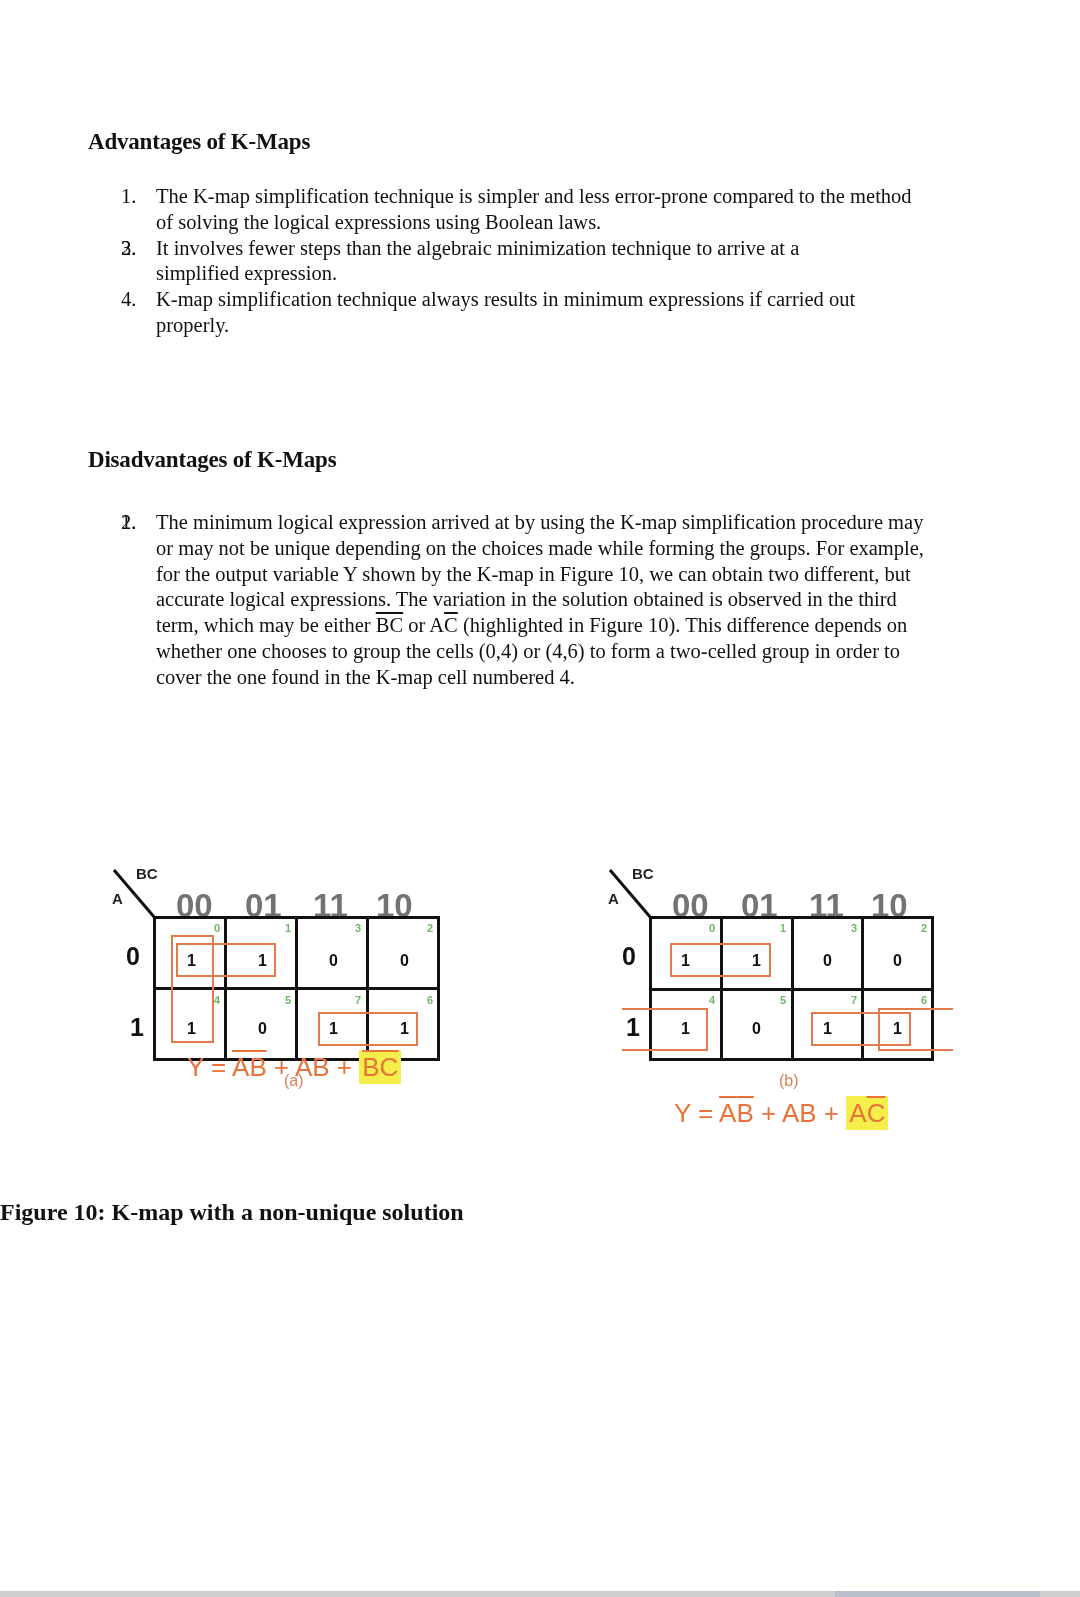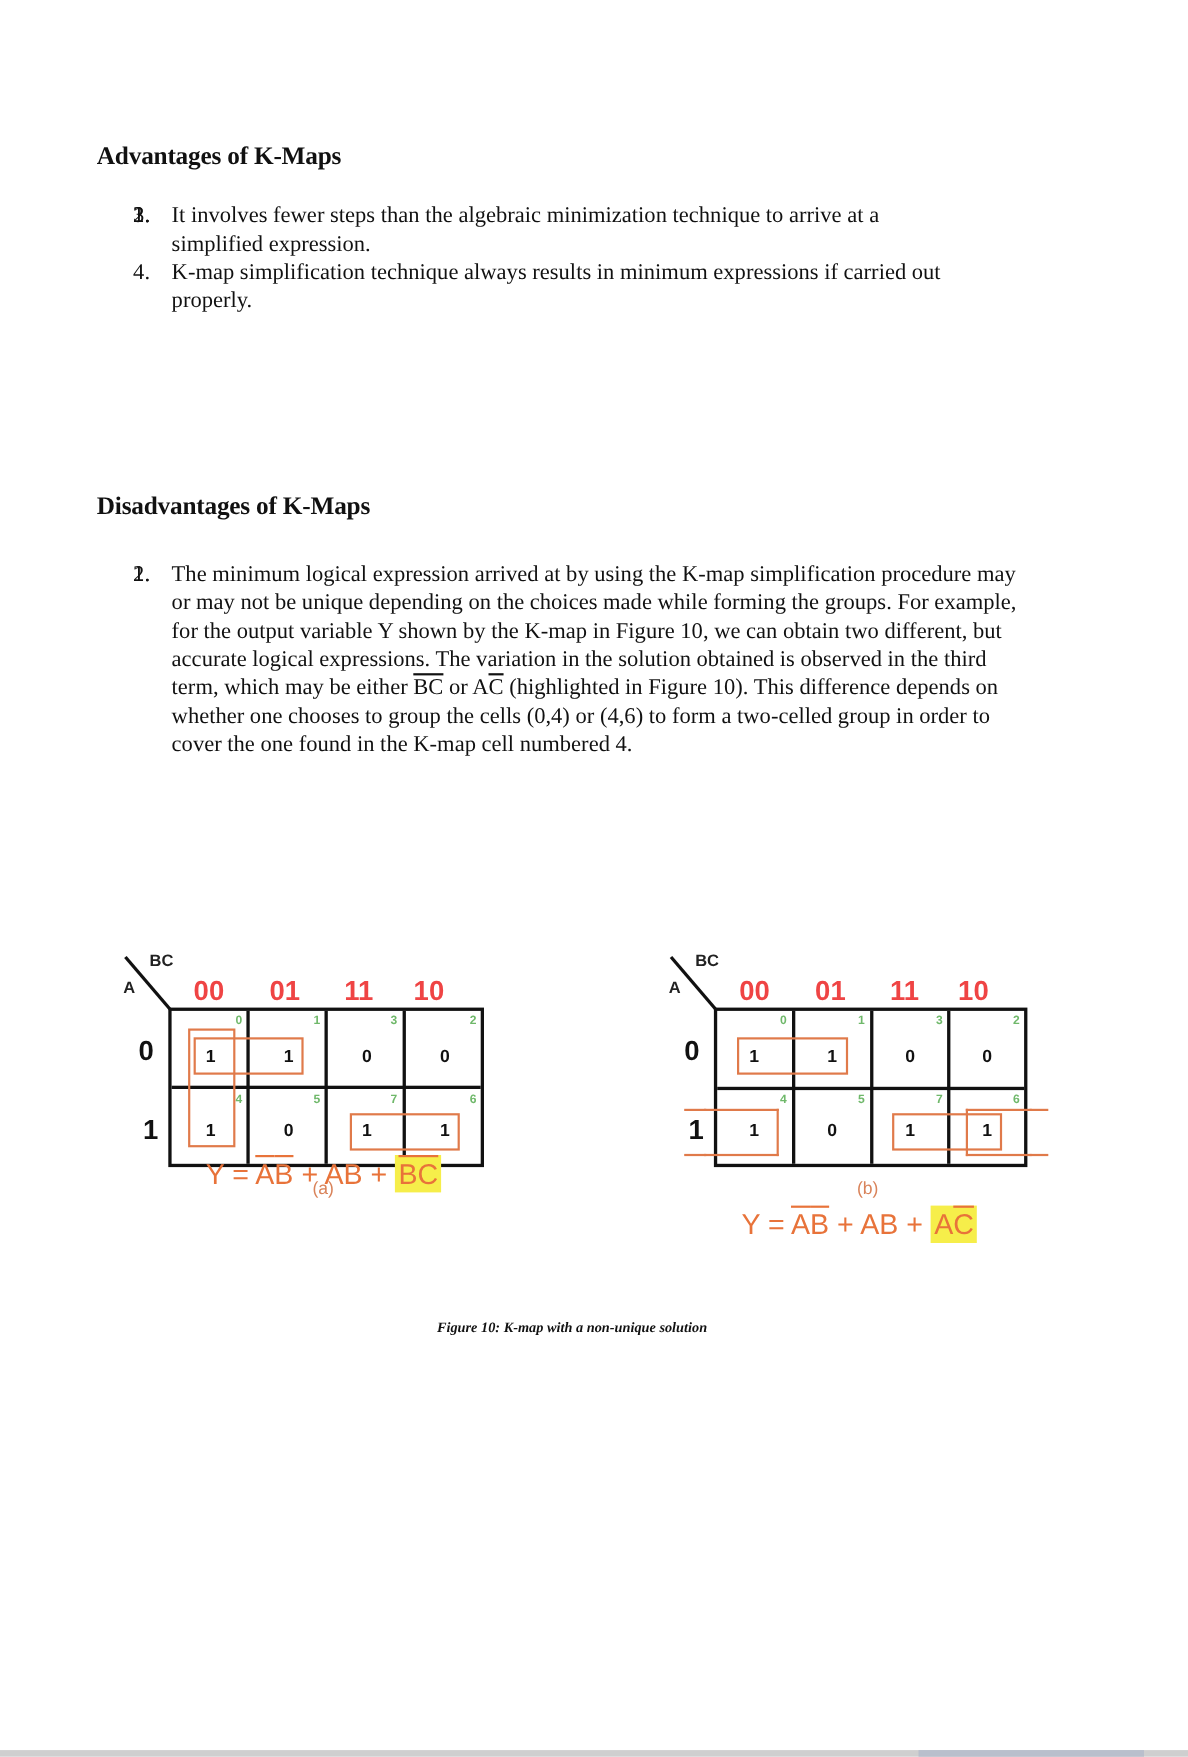--- a/index.html
+++ b/index.html
@@ -10,41 +10,42 @@
   .heading {
     position:absolute; left:88px; font-weight:bold; font-size:23px; letter-spacing:-0.2px;
   }
   .list { position:absolute; left:0; width:1000px; }
   .item { position:relative; padding-left:156px; font-size:20.5px; line-height:25.8px; }
   .num { position:absolute; left:121px; top:0; }
   .ov { text-decoration:overline; }
   .kgrid { position:absolute; border:3px solid #111; box-sizing:border-box; }
   .vline { position:absolute; top:0; bottom:0; width:3px; background:#111; }
   .hline { position:absolute; left:0; right:0; height:3px; background:#111; }
-  .col-label { position:absolute; font-family:"Liberation Sans","DejaVu Sans",sans-serif; font-weight:bold; font-size:25px; color:#ef4444; }
+  .col-label { position:absolute; font-family:"Liberation Sans","DejaVu Sans",sans-serif; font-weight:bold; font-size:33px; color:#737373; }
   .row-label { position:absolute; font-family:"Liberation Sans","DejaVu Sans",sans-serif; font-weight:bold; font-size:25px; color:#111; }
   .corner { position:absolute; font-family:"Liberation Sans","DejaVu Sans",sans-serif; font-weight:bold; font-size:15px; color:#222; }
   .cellval { position:absolute; font-family:"Liberation Sans","DejaVu Sans",sans-serif; font-weight:bold; font-size:16px; color:#111; width:71px; text-align:center; }
   .cellidx { position:absolute; font-family:"Liberation Sans","DejaVu Sans",sans-serif; font-weight:bold; font-size:11px; color:#6fb86a; }
   .group { position:absolute; border:2px solid #e07a4a; box-sizing:border-box; }
   .gline { position:absolute; height:2px; background:#e07a4a; }
   .sublabel { position:absolute; font-family:"Liberation Sans","DejaVu Sans",sans-serif; font-size:16px; color:#d9835a; }
   .equation { position:absolute; font-family:"Liberation Sans","DejaVu Sans",sans-serif; font-size:26px; color:#e8733a; white-space:nowrap; }
   .hl { background:#f6ee4a; padding:2px 3px; }
-  .caption { position:absolute; left:0; width:1040px; text-align:center; top:1199px; font-style:italic; font-weight:bold; font-size:13px; }
+  .caption { position:absolute; left:0; width:1040px; text-align:left; top:1199px; font-weight:bold; font-size:24px; }
   .hscroll { position:absolute; left:0; bottom:0; width:1080px; height:6px; background:#cfcfcf; }
   .hthumb { position:absolute; left:835px; bottom:0; width:205px; height:6px; background:#b9bfcc; }
 </style>
 </head>
 <body>
 
 <div class="heading" style="top:129px;">Advantages of K-Maps</div>
 <div class="list" style="top:184px;">
   <div class="item" style="width:770px;">
     <span class="num">1.</span>
+    <span>The K-map simplification technique is simpler and less error-prone compared to the method of solving the logical expressions using Boolean laws.</span>
   </div>
   <div class="item" style="width:780px;">
     <span class="num">2.</span>
   </div>
   <div class="item" style="width:720px;">
     <span class="num">3.</span>
     <span>It involves fewer steps than the algebraic minimization technique to arrive at a simplified expression.</span>
   </div>
   <div class="item" style="width:770px;">
     <span class="num">4.</span>

